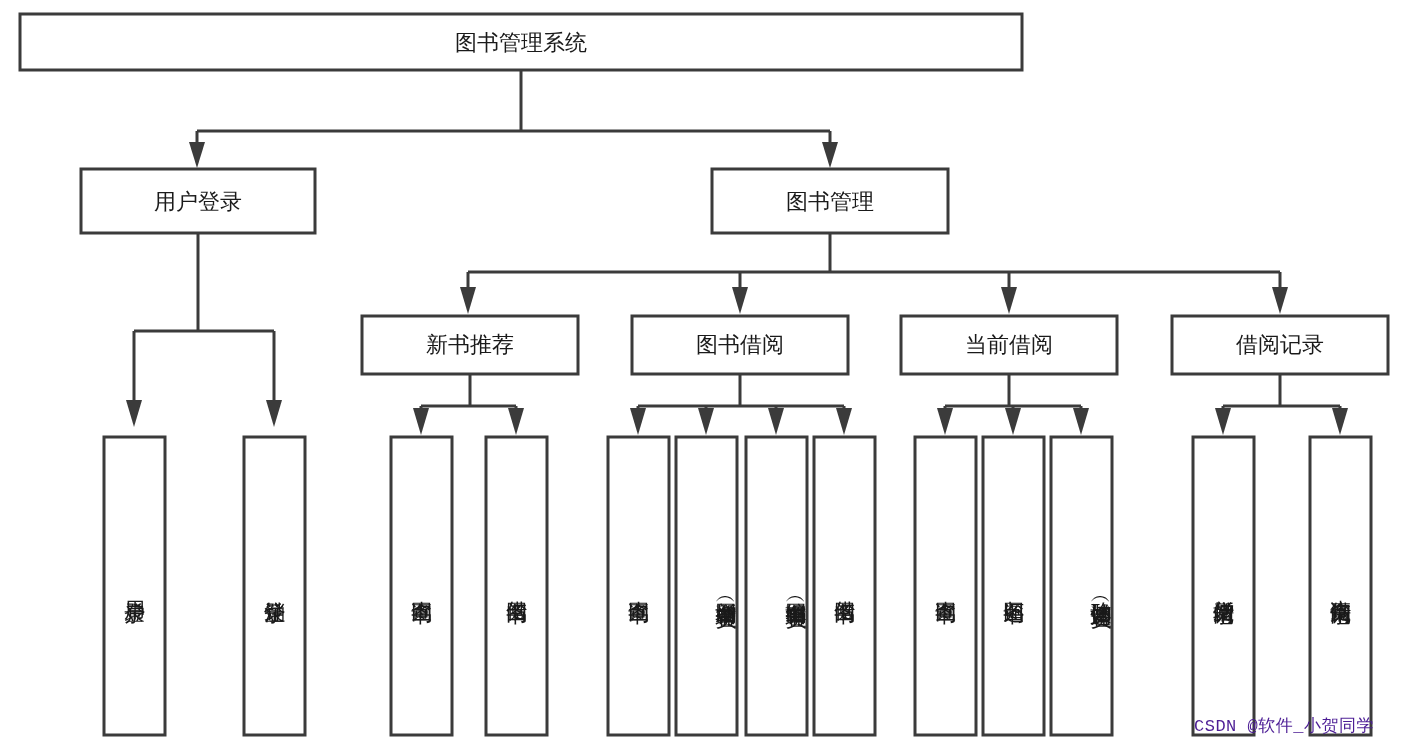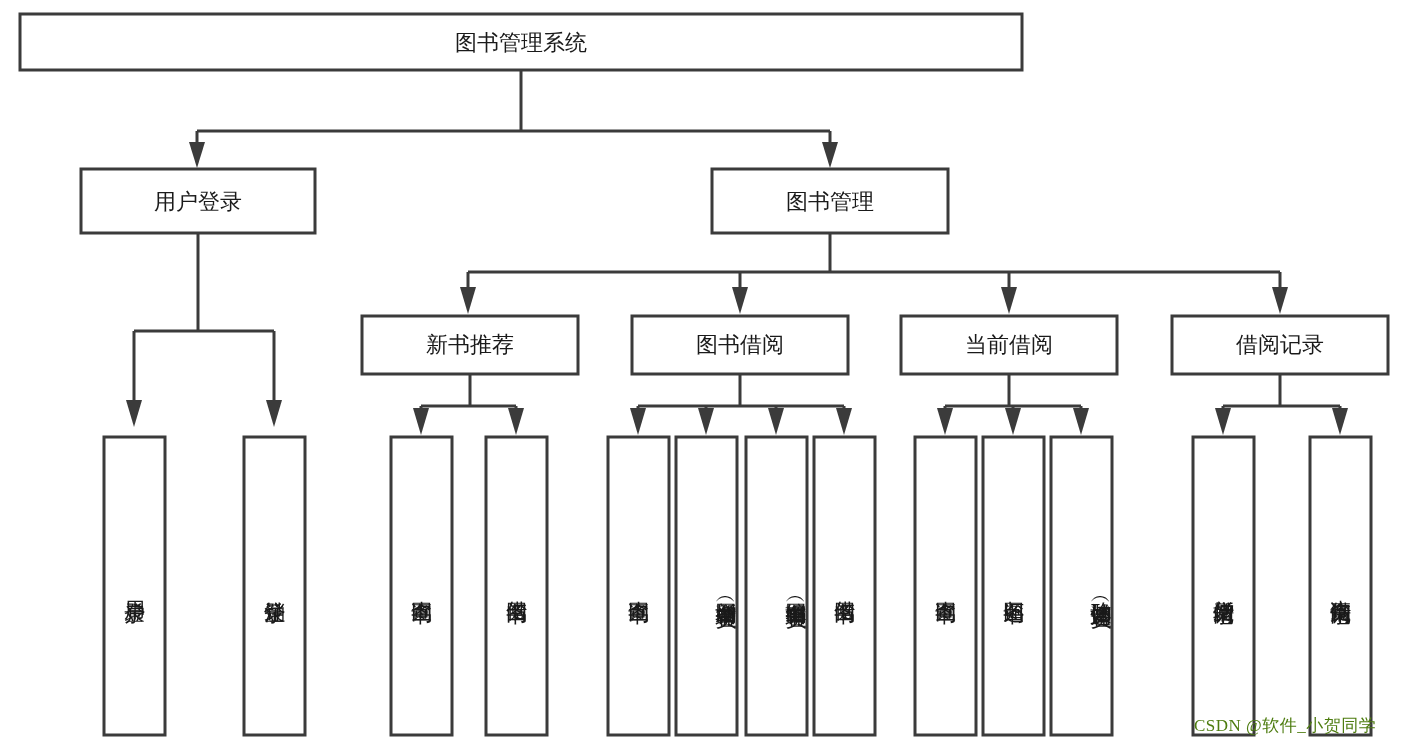--- a/index.html
+++ b/index.html
@@ -62,23 +62,23 @@
     align-items: center;
     justify-content: center;
     text-align: center;
     letter-spacing: 1px;
     white-space: nowrap;
     pointer-events: none;
     user-select: none;
   }
   .watermark {
     position: absolute;
-    font-family: Liberation Serif, serif;
+    font-family: Liberation Mono, monospace;
     font-size: 17px;
-    color: #4d7c0f;
+    color: #4c1d95;
     white-space: nowrap;
     letter-spacing: 0.5px;
     text-align: center;
   }
 </style>
 </head>
 <body>
 
 <div id="diagram-root">
 

